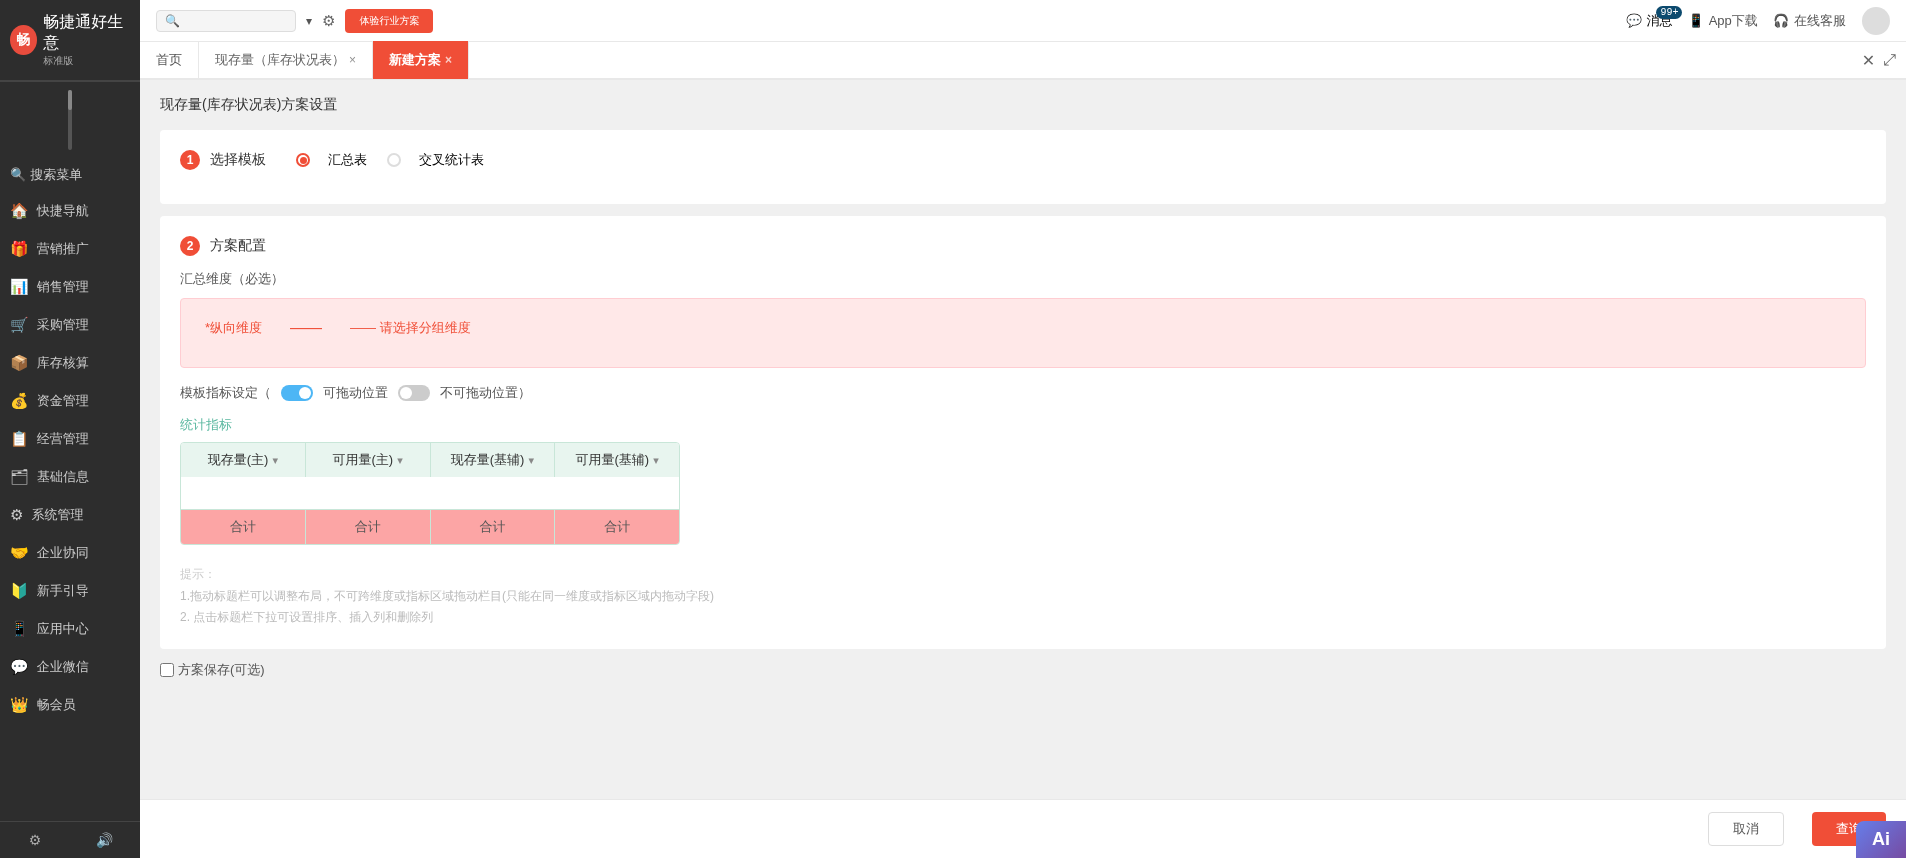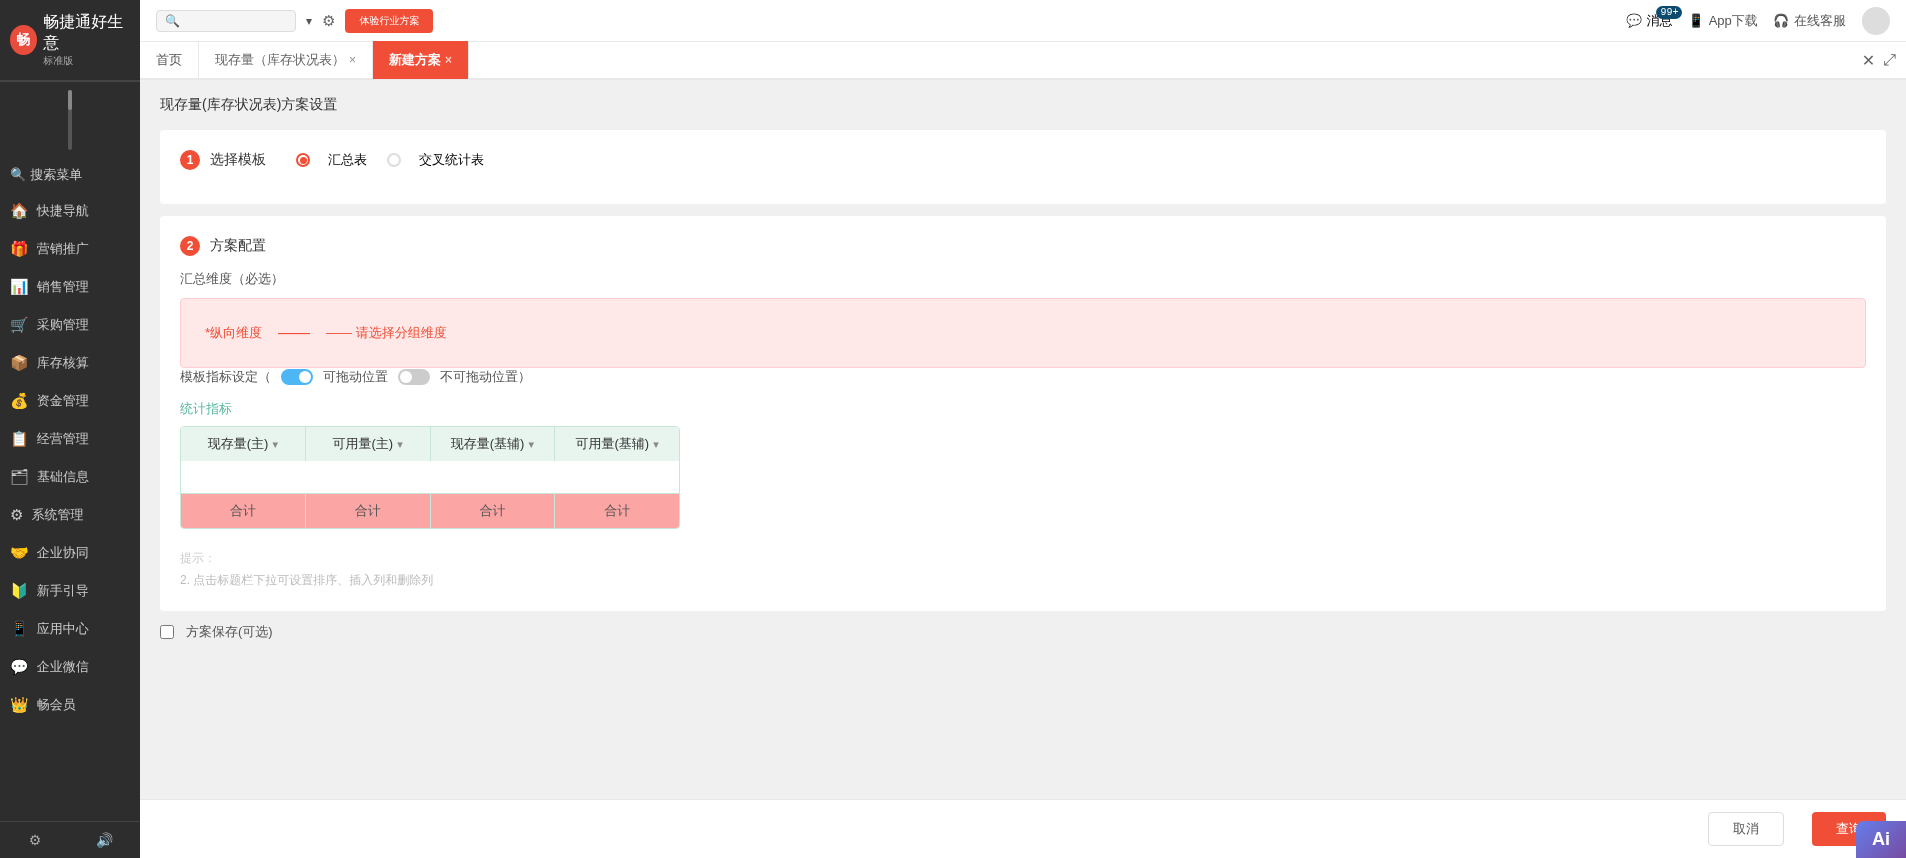--- a/index.html
+++ b/index.html
@@ -166,22 +166,22 @@
     .radio-dot.selected::after {
       content: ''; width: 7px; height: 7px; background: #f04e37; border-radius: 50%;
     }
 
     
     .section-label { font-size: 13px; color: #555; margin-bottom: 10px; }
 
     
     .pink-area {
       background: #ffe8e8; border: 1px solid #ffcdd2; border-radius: 4px;
-      padding: 20px 24px; 
-      display: flex; align-items: center; gap: 12px; min-height: 70px;
+      padding: 20px 24px; margin-bottom: 16px;
+      display: flex; gap: 24px; min-height: 70px;
     }
     .pink-area-label { color: #f04e37; font-size: 13px; }
     .pink-area-dash { color: #f04e37; font-size: 16px; margin: 0 4px; }
     .pink-area-hint { color: #f04e37; font-size: 13px; }
 
     
     .indicator-settings { display: flex; align-items: center; gap: 10px; margin-bottom: 14px; font-size: 13px; color: #555; }
     .toggle-blue {
       width: 32px; height: 16px; background: #4db6f5; border-radius: 8px;
       position: relative; display: inline-block;
@@ -218,21 +218,21 @@
       flex: 1; padding: 8px 14px; text-align: center;
       border-right: 1px solid #c8e6d8; font-size: 13px; color: #555;
     }
     .stats-body-cell:last-child { border-right: none; }
 
     
     .tips { font-size: 12px; color: #bbb; margin-top: 16px; line-height: 1.8; }
     .tips-title { color: #ccc; }
 
     
-    .save-option { display: flex; align-items: center; gap: 12px; font-size: 13px; color: #555; margin-top: 12px; }
+    .save-option { display: flex; align-items: center; gap: 4px; font-size: 13px; color: #555; margin-top: 12px; }
     .save-checkbox { width: 14px; height: 14px; border: 1px solid #ccc; cursor: pointer; }
 
     
     .footer {
       background: #fff; border-top: 1px solid #e8e8e8;
       display: flex; justify-content: flex-end; gap: 28px;
       padding: 12px 20px; flex-shrink: 0;
     }
     .btn-cancel {
       background: #fff; border: 1px solid #ddd; color: #555;
@@ -468,20 +468,21 @@
           <div class="stats-body-cell">合计</div>
           <div class="stats-body-cell">合计</div>
           <div class="stats-body-cell">合计</div>
           <div class="stats-body-cell">合计</div>
         </div>
       </div>
 
       
       <div class="tips">
         <span class="tips-title">提示：</span>
+        <div>1.拖动标题栏可以调整布局，不可跨维度或指标区域拖动栏目(只能在同一维度或指标区域内拖动字段)</div>
         <div>2. 点击标题栏下拉可设置排序、插入列和删除列</div>
       </div>
     </div>
 
     <div class="save-option">
       <input type="checkbox" class="save-checkbox" style="">
       <span>方案保存(可选)</span>
     </div>
 
   </div>

